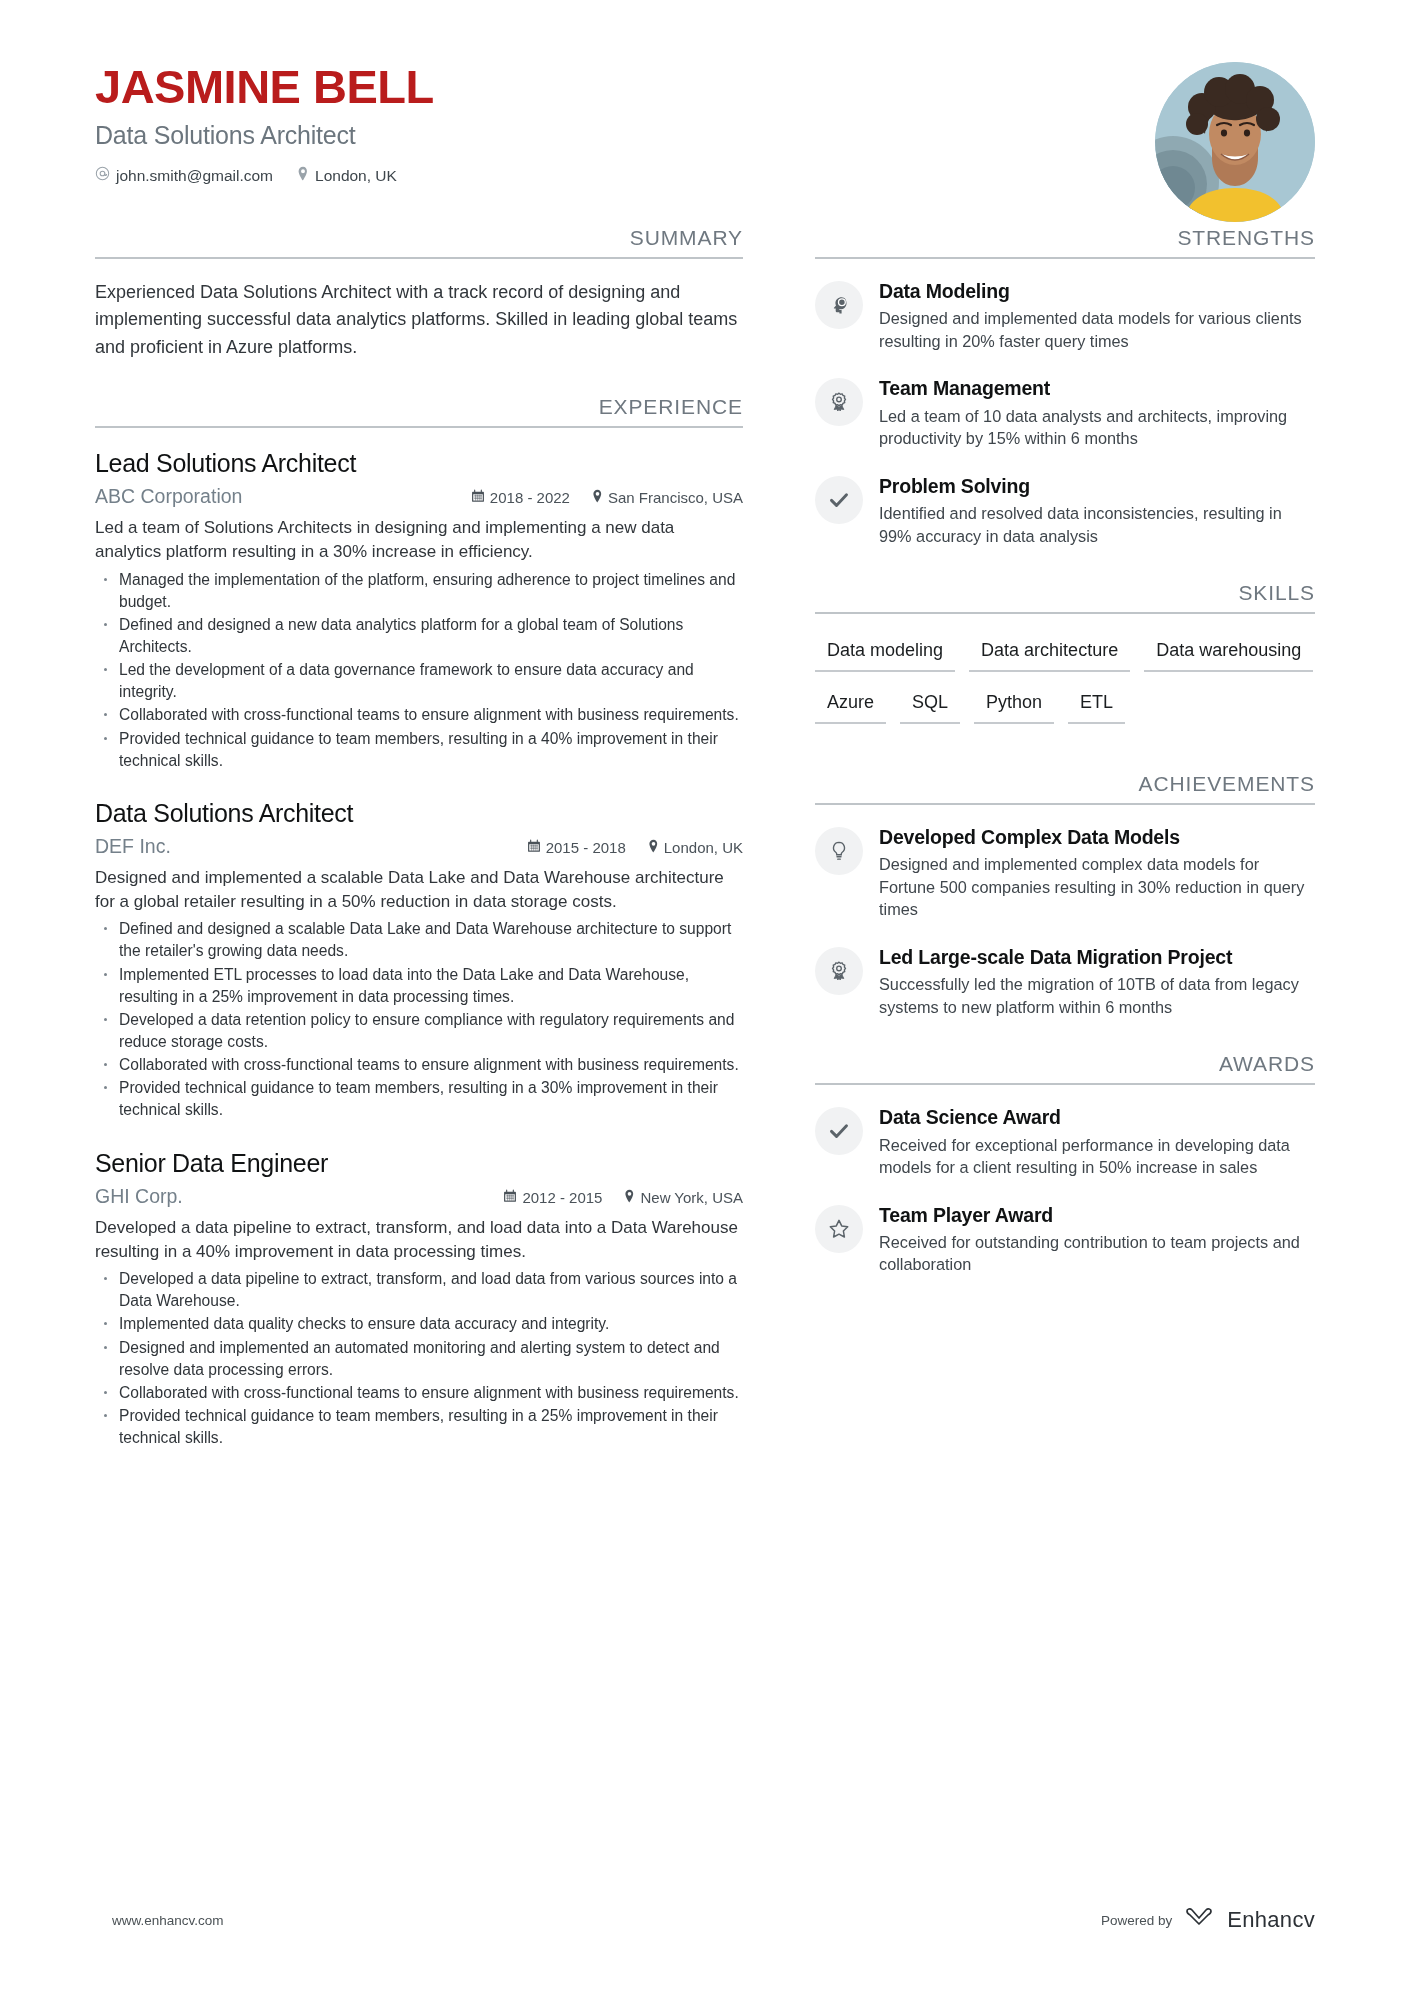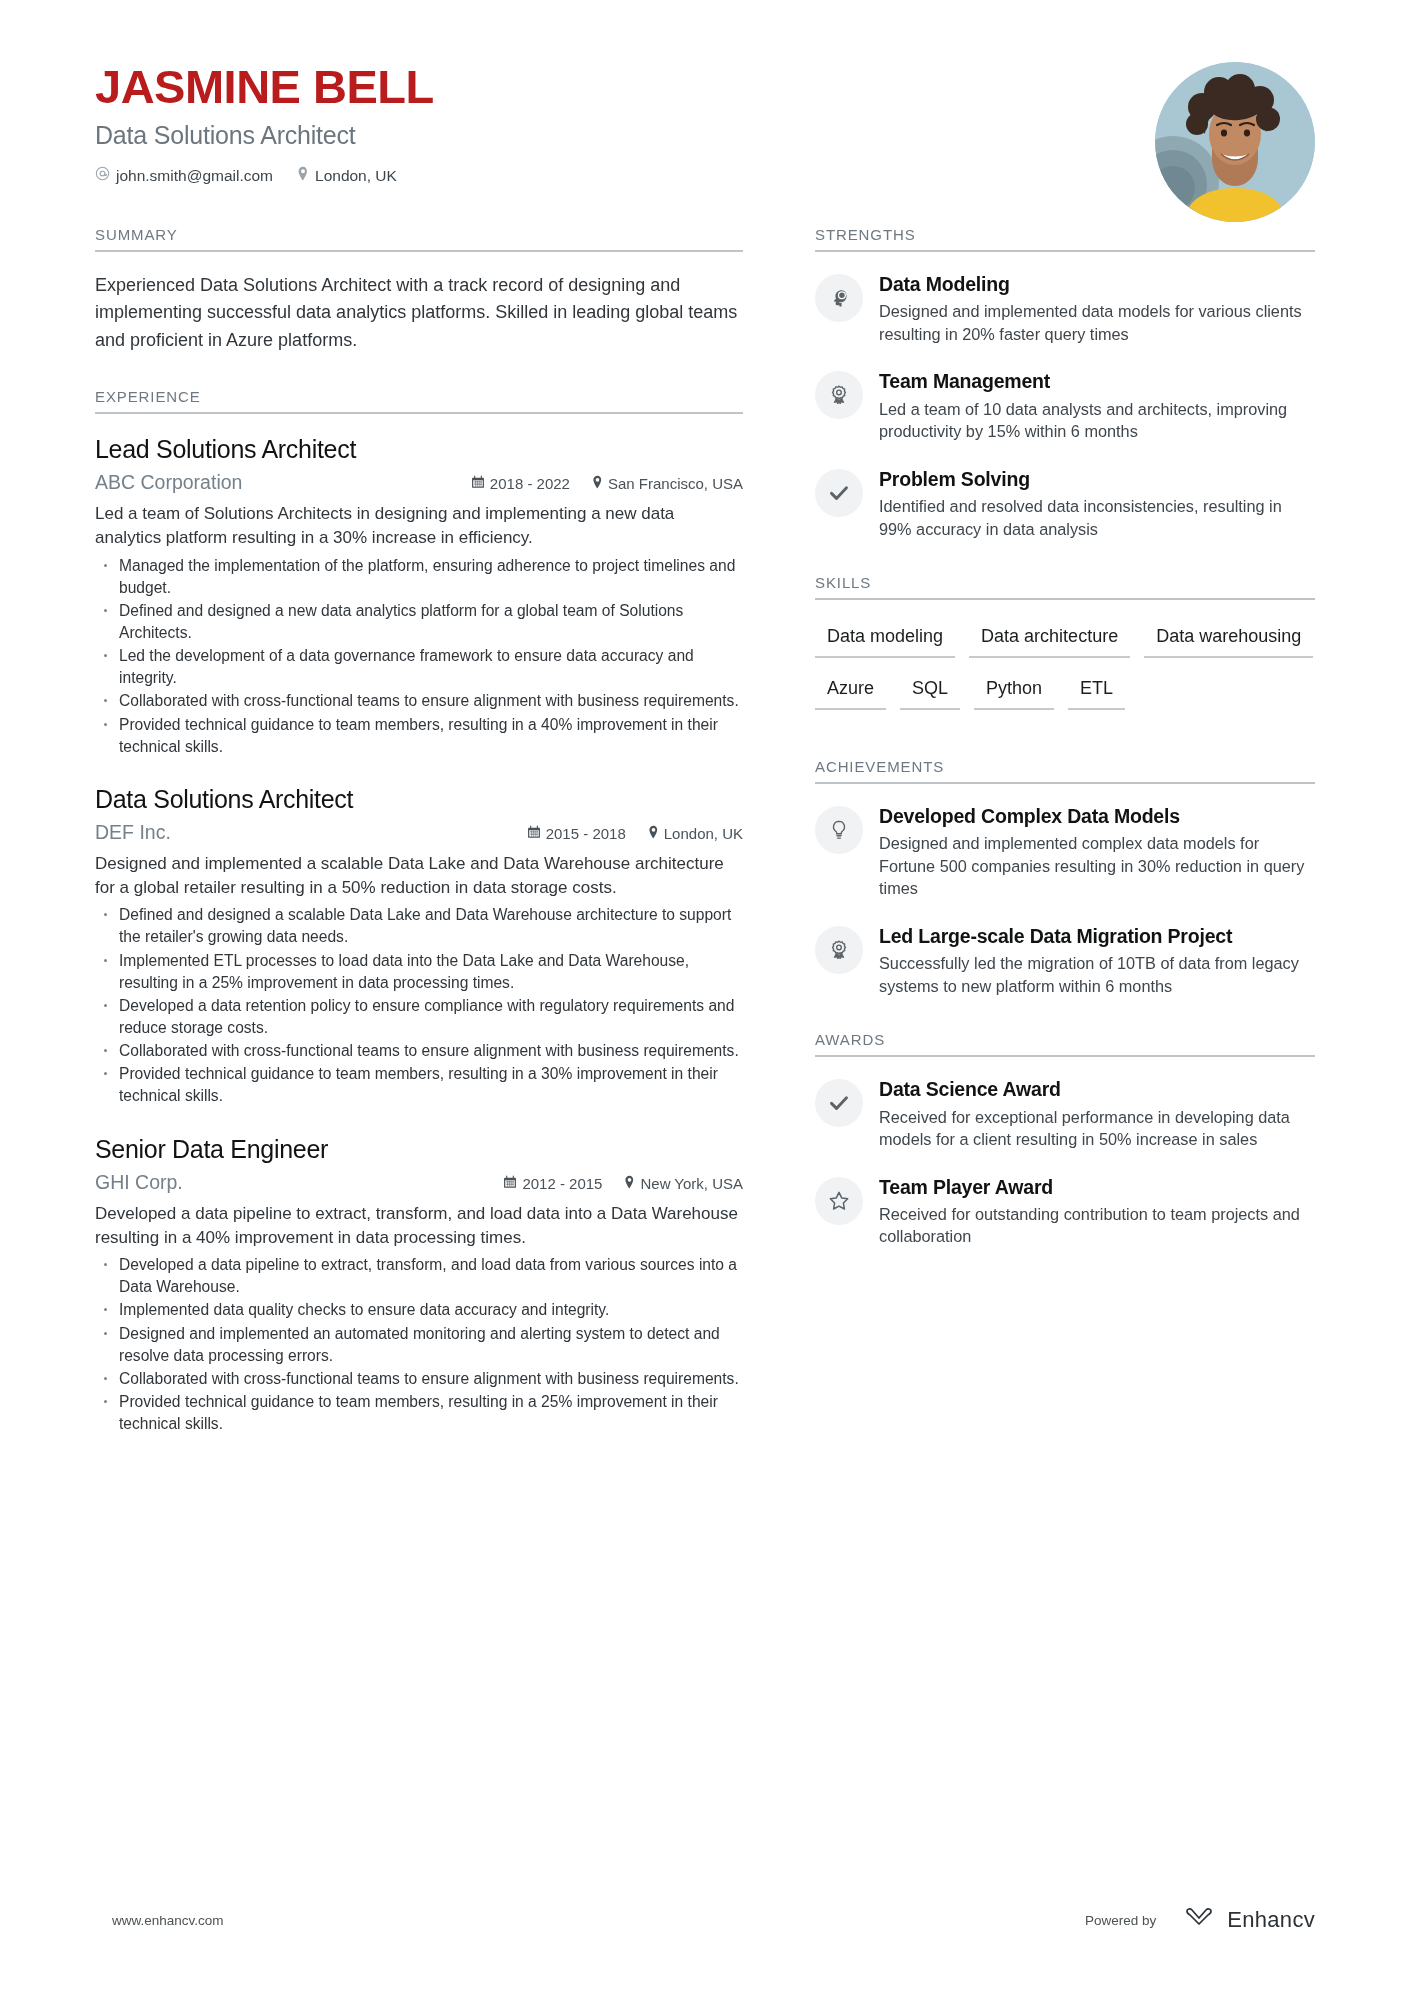--- a/index.html
+++ b/index.html
@@ -32,22 +32,22 @@
     overflow:hidden; background:#a9c9d4;
   }
   .photo svg { display:block; width:160px; height:160px; }
 
   
   .cols { display:flex; gap:0; margin-top:30px; }
   .col-left { width:690px; padding-right:42px; }
   .col-right { width:530px; padding-left:30px; }
 
   .sec-title {
-    font-size:15px; letter-spacing:0.9px; color:#6f7880;
-    text-transform:uppercase; padding-bottom:7px;
+    font-size:21px; letter-spacing:0.9px; color:#6f7880;
+    text-transform:uppercase; padding-bottom:7px;text-align:right;
   }
   .sec-rule { height:2px; background:#bfc4c8; margin-bottom:20px; }
   .section { margin-bottom:34px; }
 
   
   .summary-text { font-size:18px; line-height:1.52; color:#31363b; }
 
   
   .exp { margin-bottom:26px; }
   .exp-role {
@@ -92,21 +92,21 @@
     border-bottom:2px solid #c6cace; margin-bottom:14px;
     white-space:nowrap;
   }
 
   
   .footer {
     position:absolute; left:112px; right:95px; bottom:62px;
     display:flex; align-items:center; justify-content:space-between;
   }
   .footer-url { font-size:13.5px; color:#4b5256; }
-  .footer-right { display:flex; align-items:center; gap:28px; }
+  .footer-right { display:flex; align-items:center; gap:12px; }
   .powered { font-size:13.5px; color:#4b5256; }
   .brand { display:flex; align-items:center; gap:9px; }
   .brand-name { font-size:22px; color:#2c3136; letter-spacing:0.3px; }
 </style>
 </head>
 <body>
 
 <div class="page">
 
   <div class="header">

